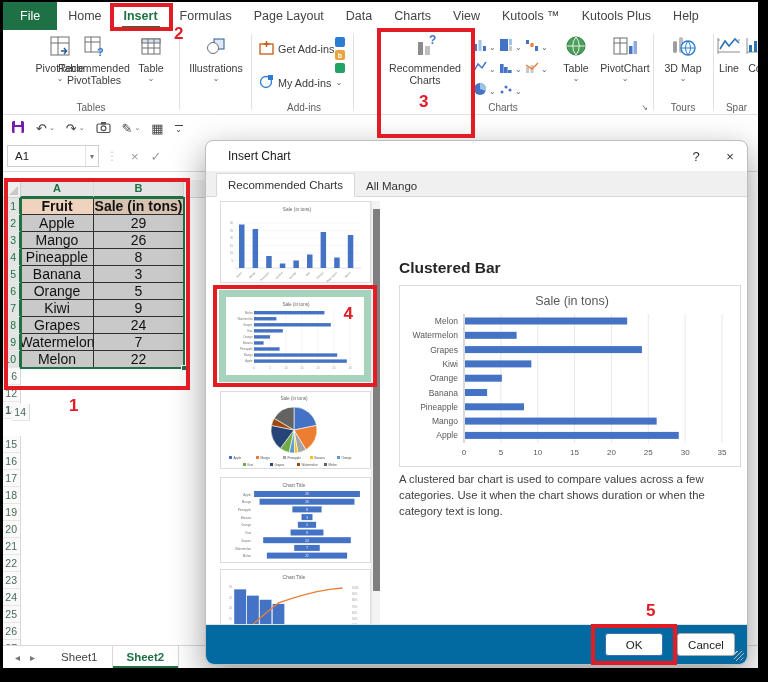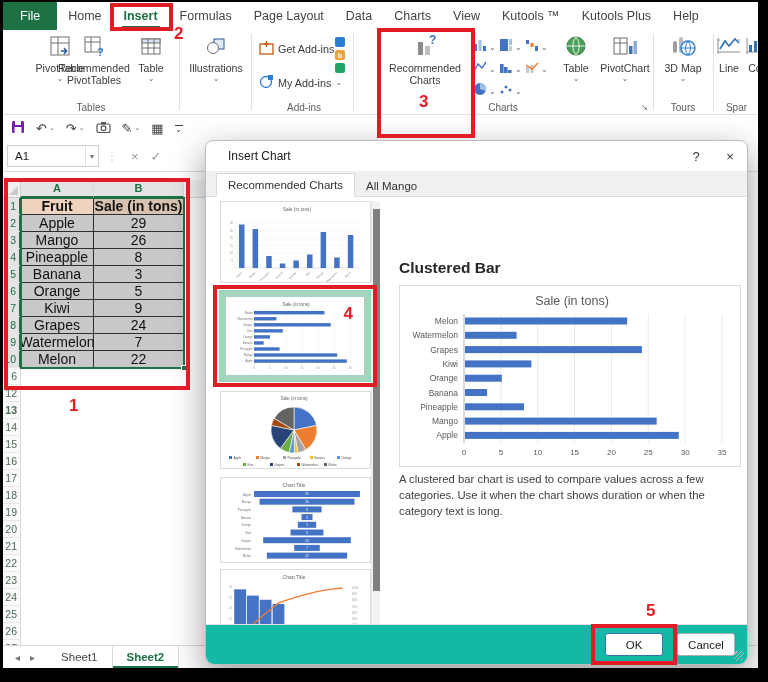--- a/index.html
+++ b/index.html
@@ -80,21 +80,21 @@
   .dbody{position:absolute;left:0;top:56px;width:100%;height:429px;overflow:hidden;background:#fff;}
   .dlist{position:absolute;left:14px;top:4px;width:151px;}
   .thumb{border:1px solid #DCDCDC;background:#fff;cursor:pointer;overflow:hidden;}
   .selwrap{position:relative;margin:7px 0 0 -1px;width:152px;height:92px;background:#A6D3BB;padding:7px;cursor:pointer;}
   .selinner{background:#fff;width:138px;height:78px;overflow:hidden;}
   .dscroll{position:absolute;left:165px;top:4px;width:9px;height:425px;background:#F3F3F3;border-left:1px solid #E8E8E8;}
   .dscroll .thumbbar{position:absolute;left:1px;top:8px;width:7px;height:382px;background:#7F7F7F;}
   .dheading{position:absolute;left:193px;top:62px;font-size:15.5px;font-weight:600;color:#262626;}
   .dpreview{position:absolute;left:193px;top:88px;width:342px;height:182px;border:1px solid #DBDBDB;}
   .ddesc{position:absolute;left:193px;top:274px;width:348px;font-size:11.3px;color:#404040;line-height:1.42;}
-  .dfooter{position:absolute;left:0;bottom:0;width:100%;height:40px;background:#14b8a6;border-top:1px solid #E0E0E0;
+  .dfooter{position:absolute;left:0;bottom:0;width:100%;height:40px;background:#0369a1;border-top:1px solid #E0E0E0;
     border-radius:0 0 8px 8px;display:flex;align-items:center;justify-content:flex-end;gap:14px;padding-right:12px;}
   .dbtn{width:58px;height:23px;background:#fff;border:1px solid #ADADAD;border-radius:3px;font-size:11.5px;color:#1a1a1a;
     display:flex;align-items:center;justify-content:center;cursor:pointer;font-family:inherit;}
   .dbtn.primary{border:1.6px solid #3E6DB5;}
   .grip{position:absolute;right:3px;bottom:3px;width:10px;height:10px;
     background:repeating-linear-gradient(135deg,transparent 0 2px,#B9B9B9 2px 3px);border-radius:0 0 6px 0;}
 
   
   .redbox{position:absolute;border:4px solid #E11C24;z-index:60;pointer-events:none;}
   .rednum{position:absolute;color:#E11C24;font-weight:bold;font-size:17px;z-index:61;pointer-events:none;}
@@ -443,21 +443,21 @@
           <div class="rnum sel" style="top: 69px; height: 17px;">4</div>
           <div class="rnum sel" style="top: 86px; height: 17px;">5</div>
           <div class="rnum sel" style="top: 103px; height: 17px;">6</div>
           <div class="rnum sel" style="top: 120px; height: 17px;">7</div>
           <div class="rnum sel" style="top: 137px; height: 17px;">8</div>
           <div class="rnum sel" style="top: 154px; height: 17px;">9</div>
           <div class="rnum sel" style="top: 171px; height: 17px;">10</div>
           <div class="rnum" style="top: 188px; height: 17px;">6</div>
           <div class="rnum" style="top: 205px; height: 17px;">12</div>
           <div class="rnum" style="top: 222px; height: 17px; font-weight: bold;">13</div>
-          <div class="rnum" style="top: 239px; height: 17px;">14</div>
+          <div class="rnum" style="top: 224px; height: 17px; margin-left: 9px;">14</div>
           <div class="rnum" style="top: 256px; height: 17px;">15</div>
           <div class="rnum" style="top: 273px; height: 17px;">16</div>
           <div class="rnum" style="top: 290px; height: 17px;">17</div>
           <div class="rnum" style="top: 307px; height: 17px;">18</div>
           <div class="rnum" style="top: 324px; height: 17px;">19</div>
           <div class="rnum" style="top: 341px; height: 17px;">20</div>
           <div class="rnum" style="top: 358px; height: 17px;">21</div>
           <div class="rnum" style="top: 375px; height: 17px;">22</div>
           <div class="rnum" style="top: 392px; height: 17px;">23</div>
           <div class="rnum" style="top: 409px; height: 17px;">24</div>

